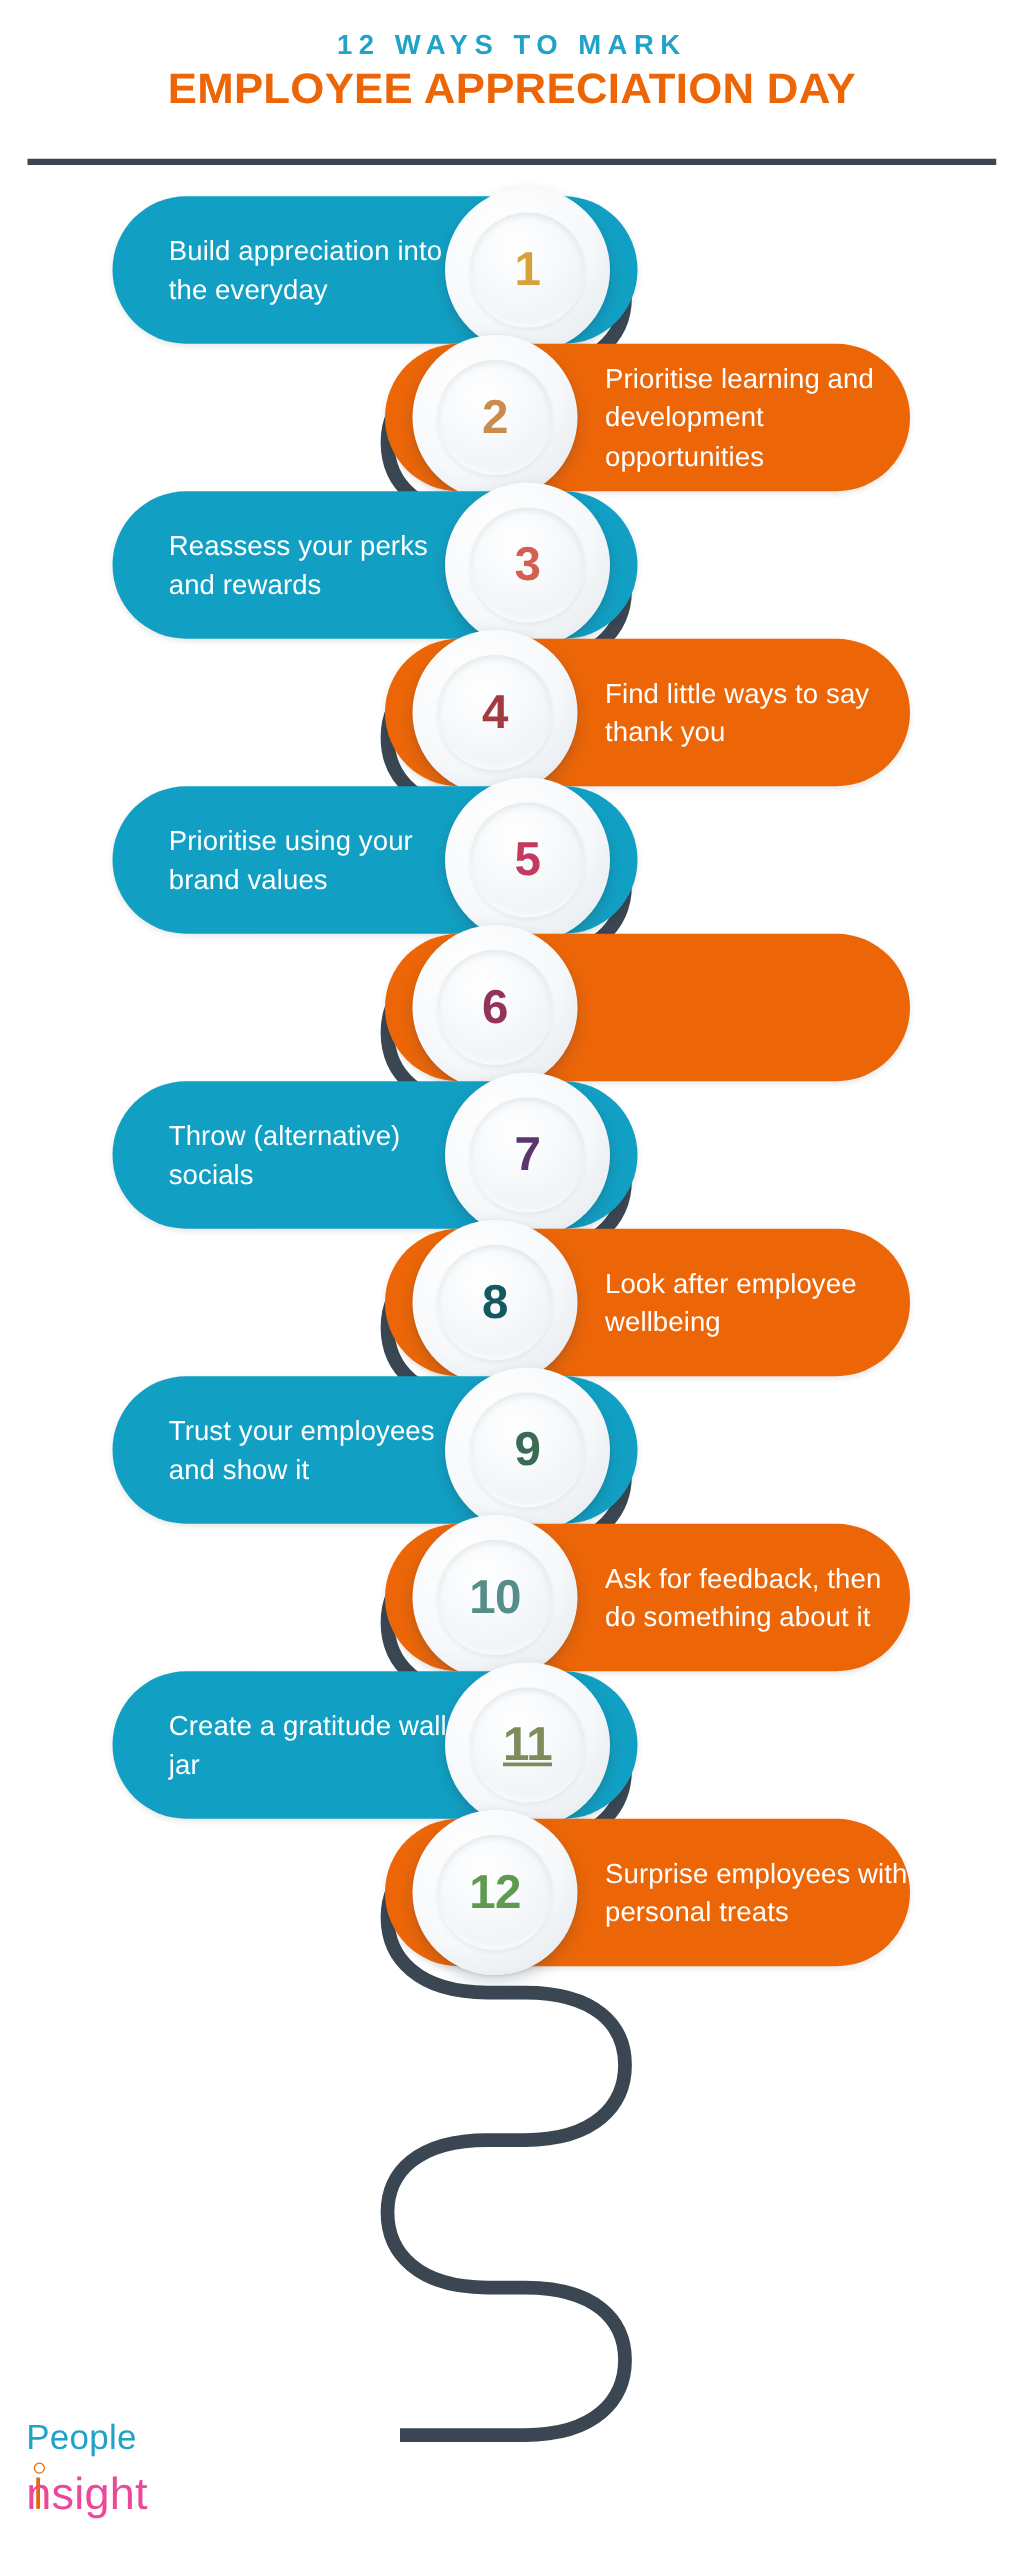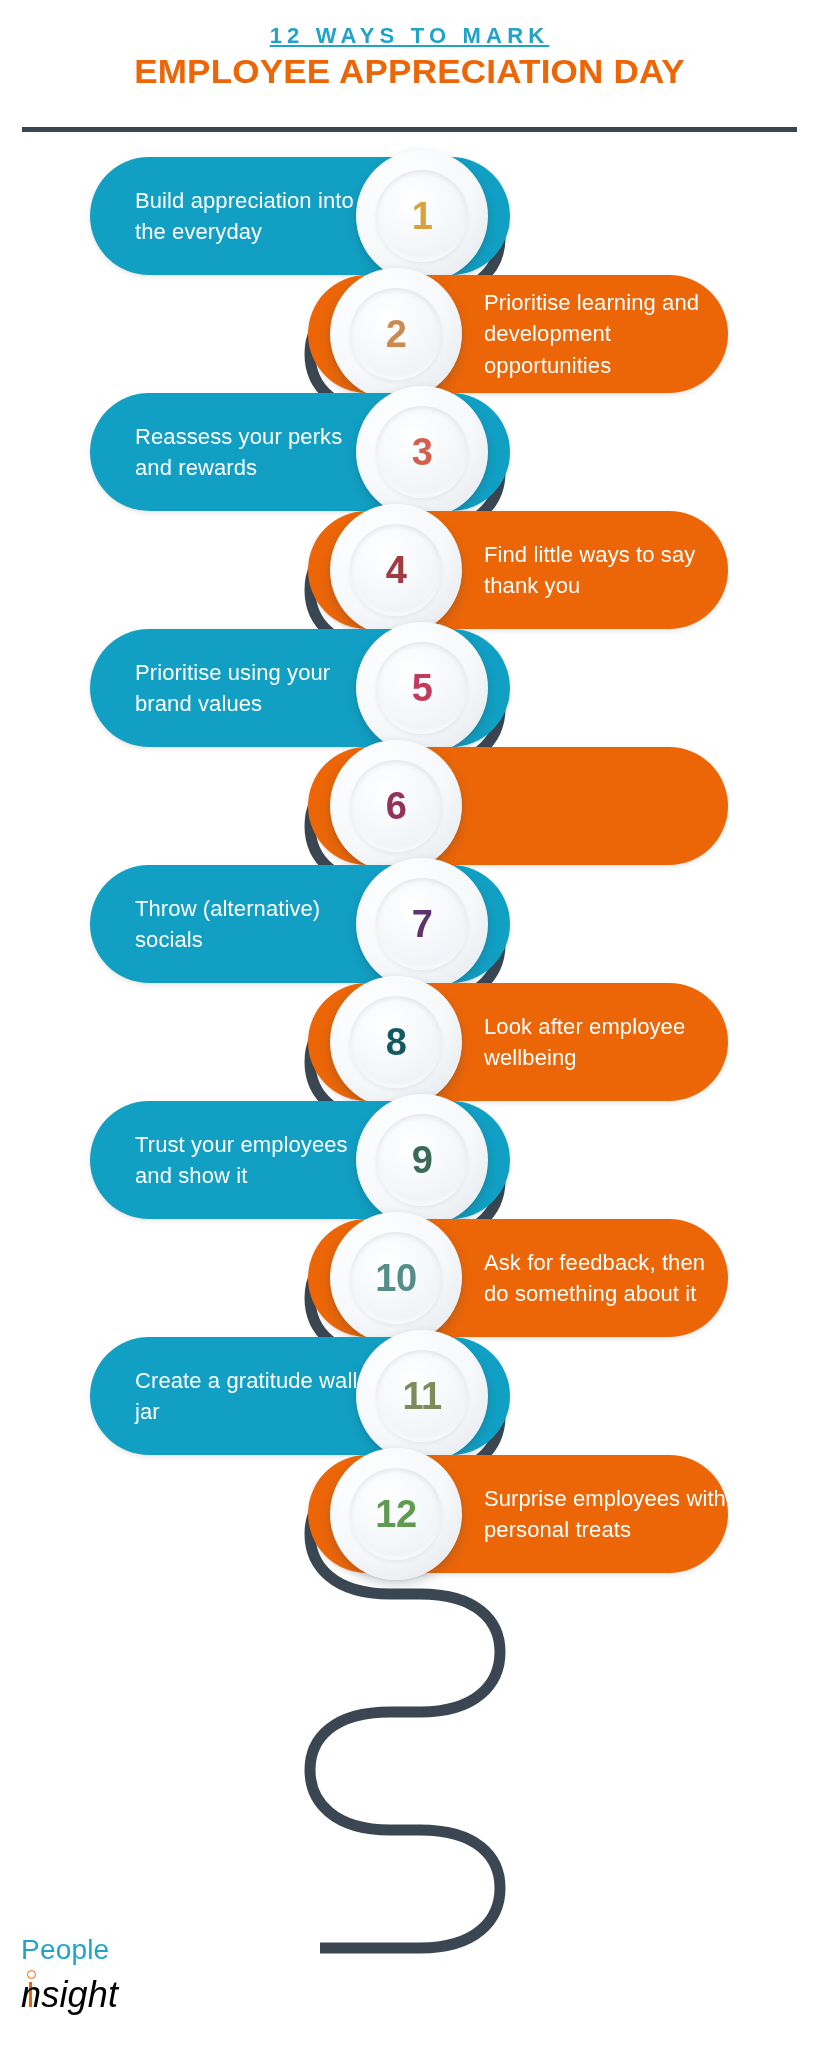--- a/index.html
+++ b/index.html
@@ -178,21 +178,21 @@
     width: 3.2px; height: 25px;
     background: #EC6608;
   }
 </style>
 </head>
 <body>
 
 <div id="page">
 
   <div id="header">
-    <div id="eyebrow" style="color: rgb(33, 163, 200); text-decoration: underline;">12 WAYS TO MARK</div>
+    <div id="eyebrow" style="color: rgb(33, 163, 200);">12 WAYS TO MARK</div>
     <div id="headline" style="color: rgb(236, 102, 8);">EMPLOYEE APPRECIATION DAY</div>
     <div id="rule" style="background: rgb(58, 71, 82);"></div>
   </div>
 
   <svg id="ribbon" viewBox="0 0 819 2048" preserveAspectRatio="none" aria-hidden="true">
     <path d="M 390 178
              L 420 178
              C 476 178 500 206 500 238
              C 500 270 476 296 420 296
              L 390 296
@@ -328,35 +328,35 @@
           <div class="badge-inner">
             <div class="badge-num" style="color: rgb(85, 141, 138);">10</div>
           </div>
         </div>
       </div>
       <div class="step left" style="top: 1337px;">
         <div class="pill" style="background: rgb(17, 160, 196);"></div>
         <div class="pill-text">Create a gratitude wall or jar</div>
         <div class="badge">
           <div class="badge-inner">
-            <div class="badge-num" style="color: rgb(126, 139, 91);">11</div>
+            <div class="badge-num" style="color: rgb(126, 139, 91); text-decoration: underline;">11</div>
           </div>
         </div>
       </div>
       <div class="step right" style="top: 1455px;">
         <div class="pill" style="background: rgb(236, 102, 8);"></div>
         <div class="pill-text">Surprise employees with personal treats</div>
         <div class="badge">
           <div class="badge-inner">
             <div class="badge-num" style="color: rgb(94, 155, 81);">12</div>
           </div>
         </div>
       </div>
     </div>
 
   <div id="logo">
     <div id="logo-people" style="color: rgb(33, 163, 200);">People</div>
     <div id="logo-dot" style="border-color: rgb(236, 102, 8);"></div>
     <div id="logo-istem" style="background: rgb(236, 102, 8);"></div>
-    <div id="logo-insight" style="color: #000000; font-style: italic;">nsight</div>
+    <div id="logo-insight" style="color: #ec4899;">nsight</div>
   </div>
 
 </div>
 
 </body></html>

